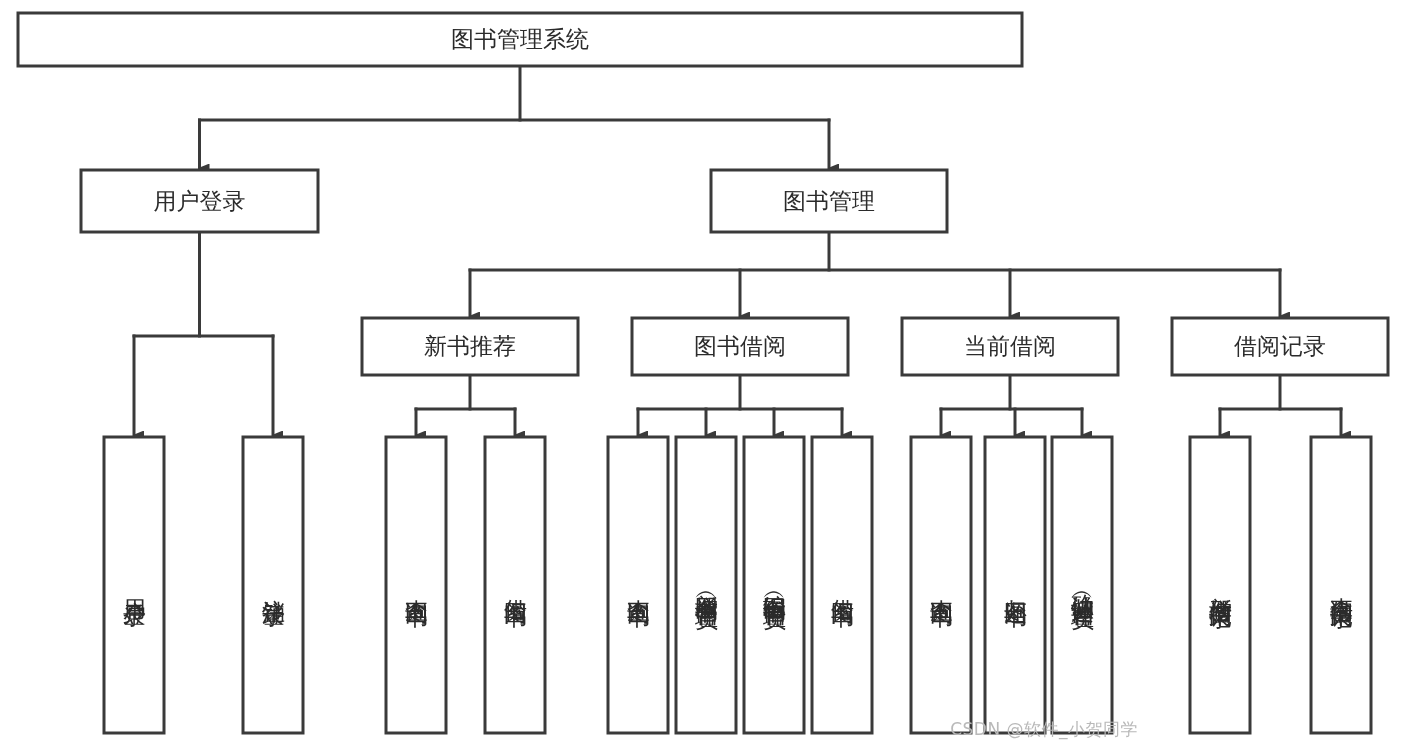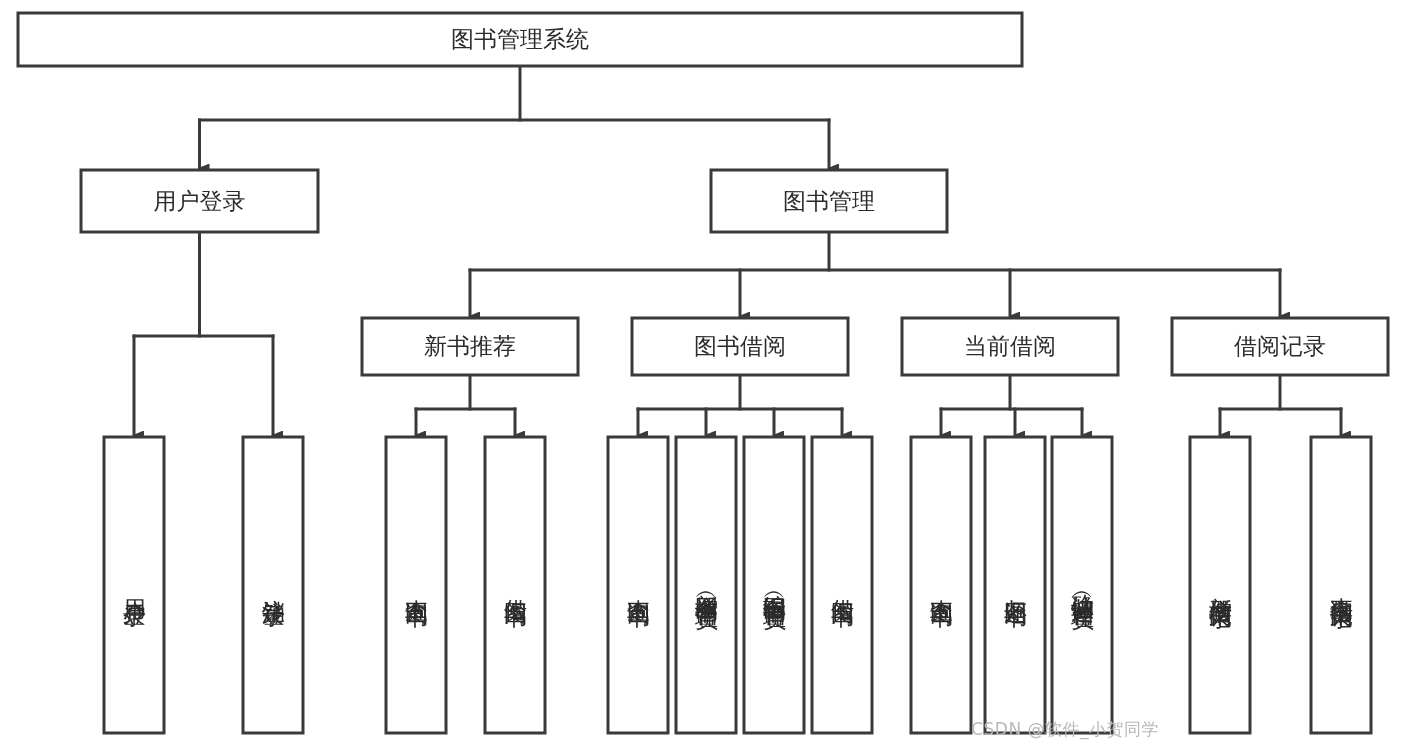--- a/index.html
+++ b/index.html
@@ -54,21 +54,21 @@
     color: #2b2b2b;
     display: flex;
     align-items: center;
     justify-content: center;
     white-space: nowrap;
     letter-spacing: 2px;
     pointer-events: none;
   }
   .watermark {
     position: absolute;
-    right: 2px;
+    right: 23px;
     bottom: 6px;
     font-family: "DejaVu Sans", "Liberation Sans", sans-serif;
     font-size: 17px;
     color: #b9b9b9;
     letter-spacing: 0.5px;
     white-space: nowrap;
   }
 </style>
 </head>
 <body>

